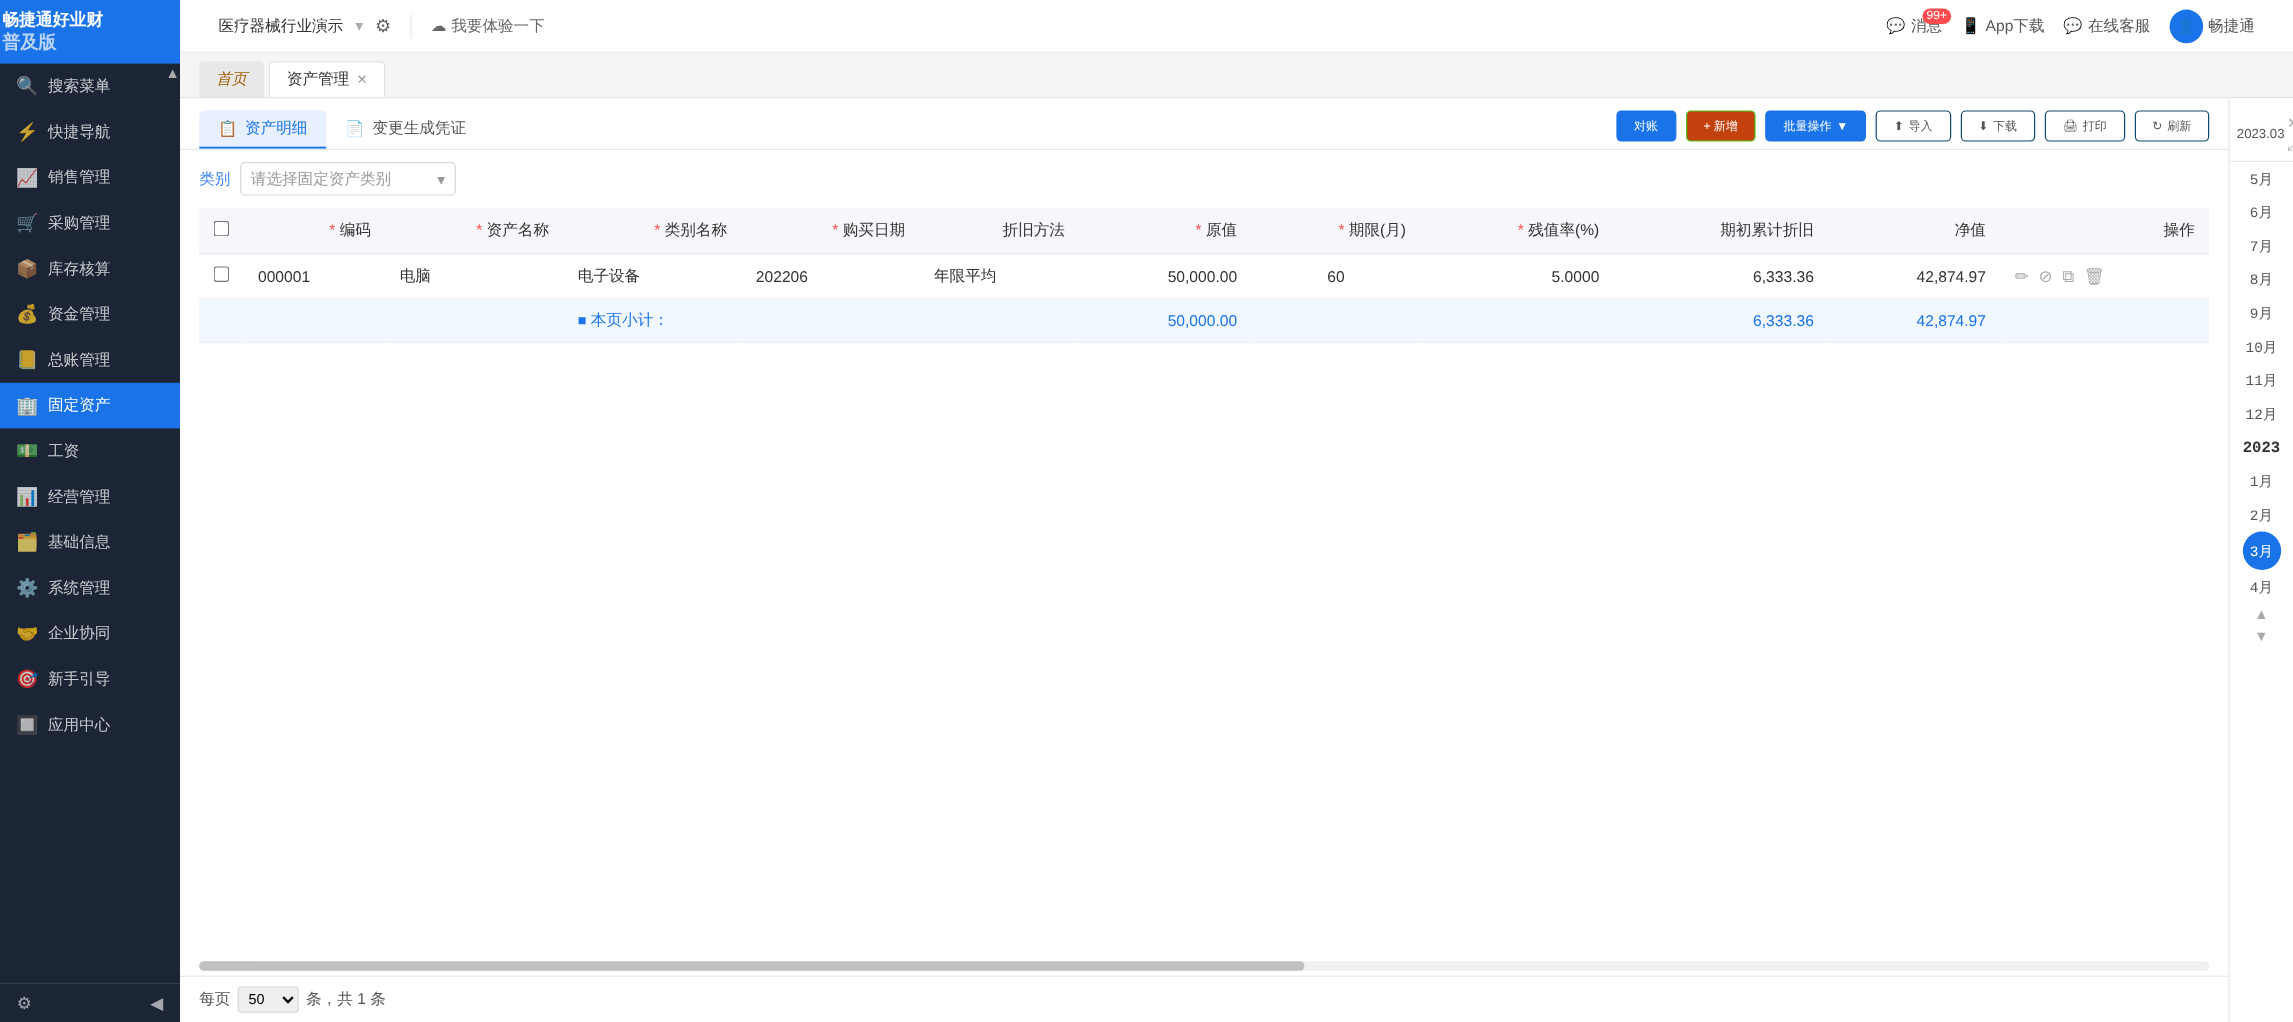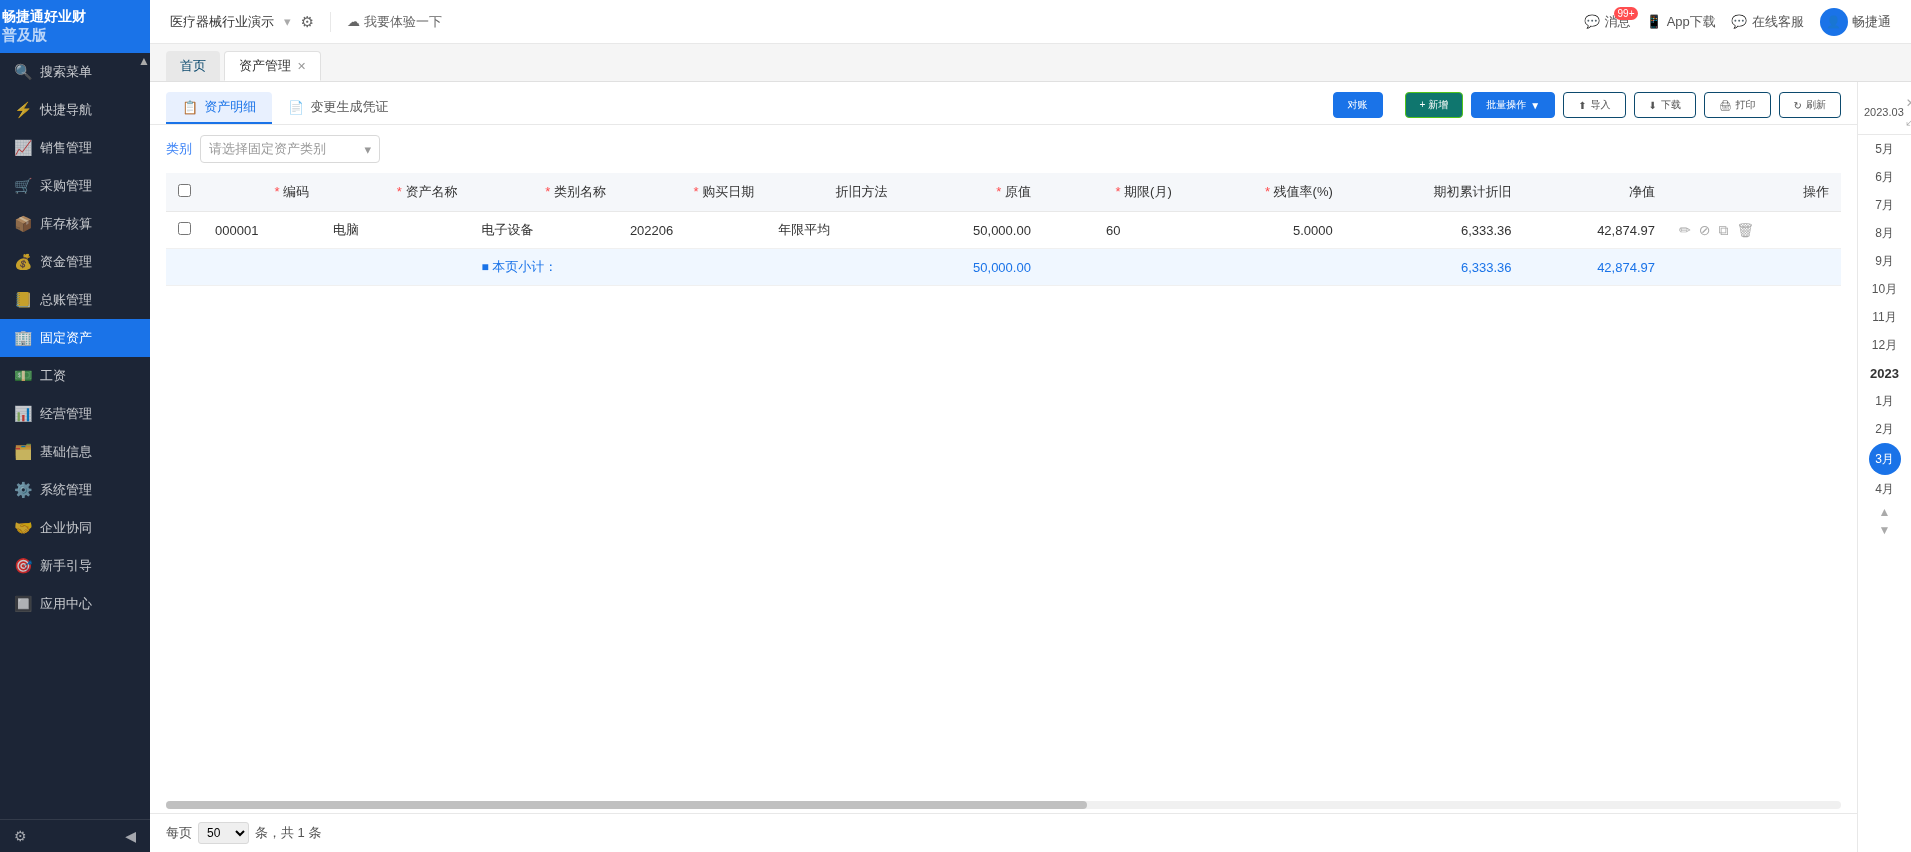--- a/index.html
+++ b/index.html
@@ -16,74 +16,74 @@
     .sidebar-item { display: flex; align-items: center; padding: 10px 14px; color: rgba(255,255,255,0.75); cursor: pointer; font-size: 13px; gap: 8px; }
     .sidebar-item.active { background: #1a73e8; color: #fff; }
     .sidebar-icon { font-size: 15px; width: 18px; text-align: center; flex-shrink: 0; }
     .sidebar-bottom { padding: 8px 14px; display: flex; align-items: center; justify-content: space-between; border-top: 1px solid rgba(255,255,255,0.1); }
     .sidebar-bottom-icon { color: rgba(255,255,255,0.6); font-size: 14px; cursor: pointer; }
 
     
     .main { flex: 1; display: flex; flex-direction: column; min-width: 0; }
 
     
-    .topbar { background: #fff; height: 44px; display: flex; align-items: center; padding: 0 20px; border-bottom: 1px solid #e8e8e8; gap: 10px; flex-shrink: 0; }
+    .topbar { background: #fff; height: 44px; display: flex; align-items: center; padding: 0 32px; border-bottom: 1px solid #e8e8e8; gap: 10px; flex-shrink: 0; }
     .topbar-company { font-size: 13px; color: #333; display: flex; align-items: center; gap: 4px; }
     .topbar-gear { color: #666; font-size: 15px; cursor: pointer; }
     .topbar-separator { width: 1px; height: 20px; background: #e8e8e8; margin: 0 6px; }
     .topbar-trial { display: flex; align-items: center; gap: 4px; color: #666; font-size: 13px; }
     .topbar-right { margin-left: auto; display: flex; align-items: center; gap: 16px; }
     .topbar-right-item { display: flex; align-items: center; gap: 4px; color: #555; font-size: 13px; cursor: pointer; position: relative; }
     .badge { background: #ff4d4f; color: #fff; border-radius: 10px; font-size: 10px; padding: 1px 4px; position: absolute; top: -6px; right: -8px; }
     .topbar-avatar { width: 28px; height: 28px; background: #1a73e8; border-radius: 50%; display: flex; align-items: center; justify-content: center; color: #fff; font-size: 12px; }
 
     
     .tabbar { background: #f5f5f5; height: 38px; display: flex; align-items: flex-end; padding: 0 16px; border-bottom: 1px solid #e0e0e0; flex-shrink: 0; gap: 4px; }
     .tab { height: 30px; padding: 0 14px; display: flex; align-items: center; border-radius: 4px 4px 0 0; cursor: pointer; font-size: 13px; color: #555; background: #e8e8e8; gap: 6px; }
     .tab.active { background: #fff; color: #333; border: 1px solid #e0e0e0; border-bottom: 1px solid #fff; }
-    .tab-home { color: #0c4a6e; }
+    .tab-home { color: #a16207; font-style: italic; }
     .tab-close { font-size: 11px; color: #999; cursor: pointer; }
 
     
     .content { flex: 1; background: #fff; display: flex; min-height: 0; }
     .content-main { flex: 1; display: flex; flex-direction: column; min-width: 0; padding: 0; }
 
     
     .subtab-bar { display: flex; align-items: center; padding: 10px 16px 0; gap: 0; border-bottom: 1px solid #e8e8e8; }
     .subtab { display: flex; align-items: center; gap: 6px; padding: 6px 16px; font-size: 13px; cursor: pointer; color: #555; border-bottom: 2px solid transparent; }
     .subtab.active { color: #1a73e8; border-bottom: 2px solid #1a73e8; background: #e8f0fe; border-radius: 4px 4px 0 0; }
 
     
     .toolbar { display: flex; align-items: center; padding: 10px 16px; gap: 8px; }
     .toolbar-label { font-size: 13px; color: #3b82f6; }
     .toolbar-select { display: flex; align-items: center; border: 1px solid #d9d9d9; border-radius: 4px; padding: 4px 8px; font-size: 13px; color: #999; gap: 4px; min-width: 180px; cursor: pointer; background: #fff; }
     .btn { padding: 5px 14px; border-radius: 4px; font-size: 10px; cursor: pointer; border: 1px solid #0c4a6e; background: #fff; color: #555; display: flex; align-items: center; gap: 4px; }
     .btn-primary { background: #1a73e8; color: #fff; border-color: #1a73e8; }
-    .btn-green { background: #0f766e; color: #fff; border-color: #52c41a; margin-left: 14px; }
+    .btn-green { background: #c2410c; color: #fff; border-color: #52c41a; }
     .btn-batch { background: #1a73e8; color: #fff; border-color: #1a73e8; }
 
     
     .table-wrapper { flex: 1; overflow: auto; padding: 0 16px; }
     table { width: 100%; border-collapse: collapse; font-size: 13px; }
     thead tr { background: #f5f7fa; }
     th { padding: 10px 12px; text-align: right; color: #333; font-weight: 500; border-bottom: 1px solid #e8e8e8; white-space: nowrap; }
     th.required::before { content: "* "; color: #ff4d4f; }
     td { padding: 9px 12px; border-bottom: 1px solid #f0f0f0; color: #333; white-space: nowrap; }
     .subtotal-row td { background: #f0f7ff; color: #1a73e8; }
     .action-icons { display: flex; gap: 8px; align-items: center; }
     .action-icon { color: #aaa; cursor: pointer; font-size: 14px; }
     .checkbox-col { width: 36px; text-align: center; }
 
     
     .bottom-bar { display: flex; align-items: center; padding: 8px 16px; border-top: 1px solid #e8e8e8; font-size: 13px; color: #555; gap: 6px; flex-shrink: 0; background: #fff; }
     .bottom-select { border: 1px solid #d9d9d9; border-radius: 3px; padding: 2px 4px; font-size: 12px; }
 
     
     .right-panel { width: 54px; background: #fff; border-left: 1px solid #e8e8e8; display: flex; flex-direction: column; align-items: center; padding: 8px 0; flex-shrink: 0; }
-    .month-item { width: 40px; height: 28px; display: flex; align-items: center; justify-content: center; font-size: 12px; color: #555; cursor: pointer; border-radius: 4px; }
+    .month-item { width: 40px; height: 28px; display: flex; align-items: center; justify-content: center; font-size: 12px; color: #555; cursor: pointer; border-radius: 4px; font-family: Liberation Mono, monospace; }
     .month-item.current { background: #1a73e8; color: #fff; border-radius: 50%; width: 32px; height: 32px; }
     .month-item.year-label { font-size: 13px; font-weight: bold; color: #333; background: none; }
     .right-panel-top { display: flex; align-items: center; justify-content: space-between; padding: 4px 6px; border-bottom: 1px solid #e8e8e8; width: 100%; }
 
     .panel-nav-btn { background: none; border: none; cursor: pointer; color: #aaa; font-size: 12px; padding: 2px; }
 
     .scrollbar-h { height: 8px; background: #f0f0f0; margin: 4px 16px; border-radius: 4px; }
     .scrollbar-h-thumb { height: 8px; width: 55%; background: #c0c0c0; border-radius: 4px; }
   </style>
 </head>

